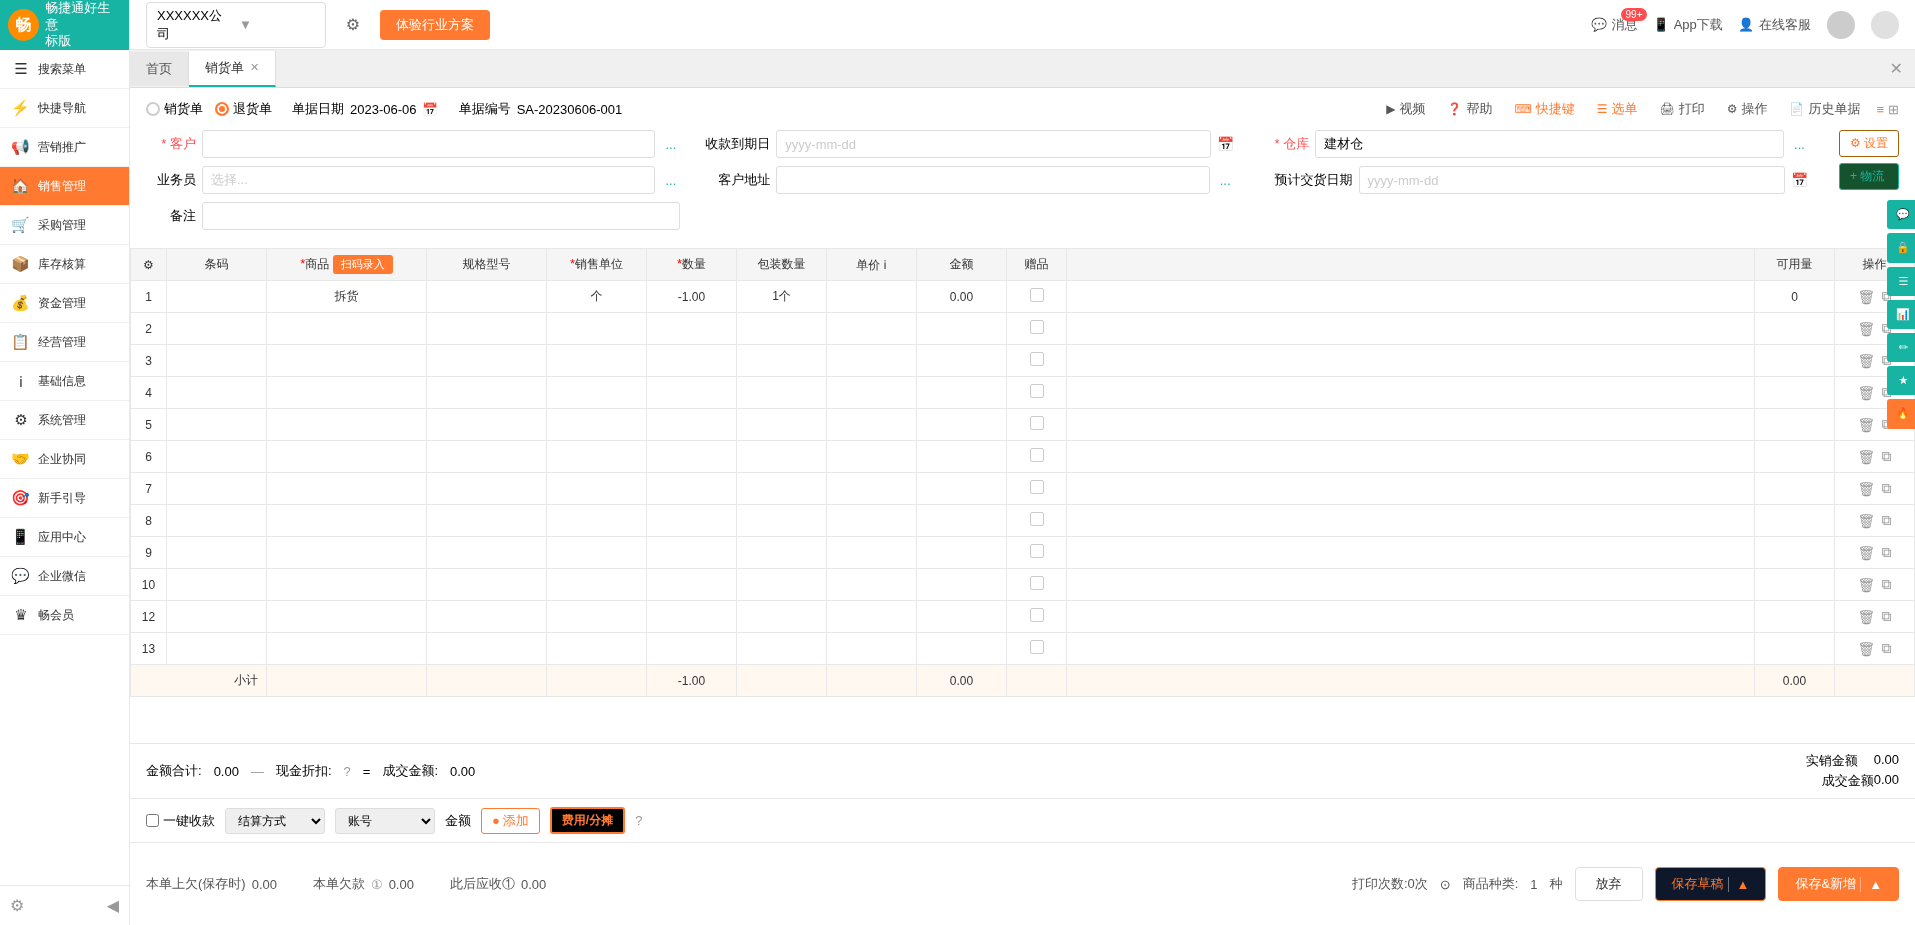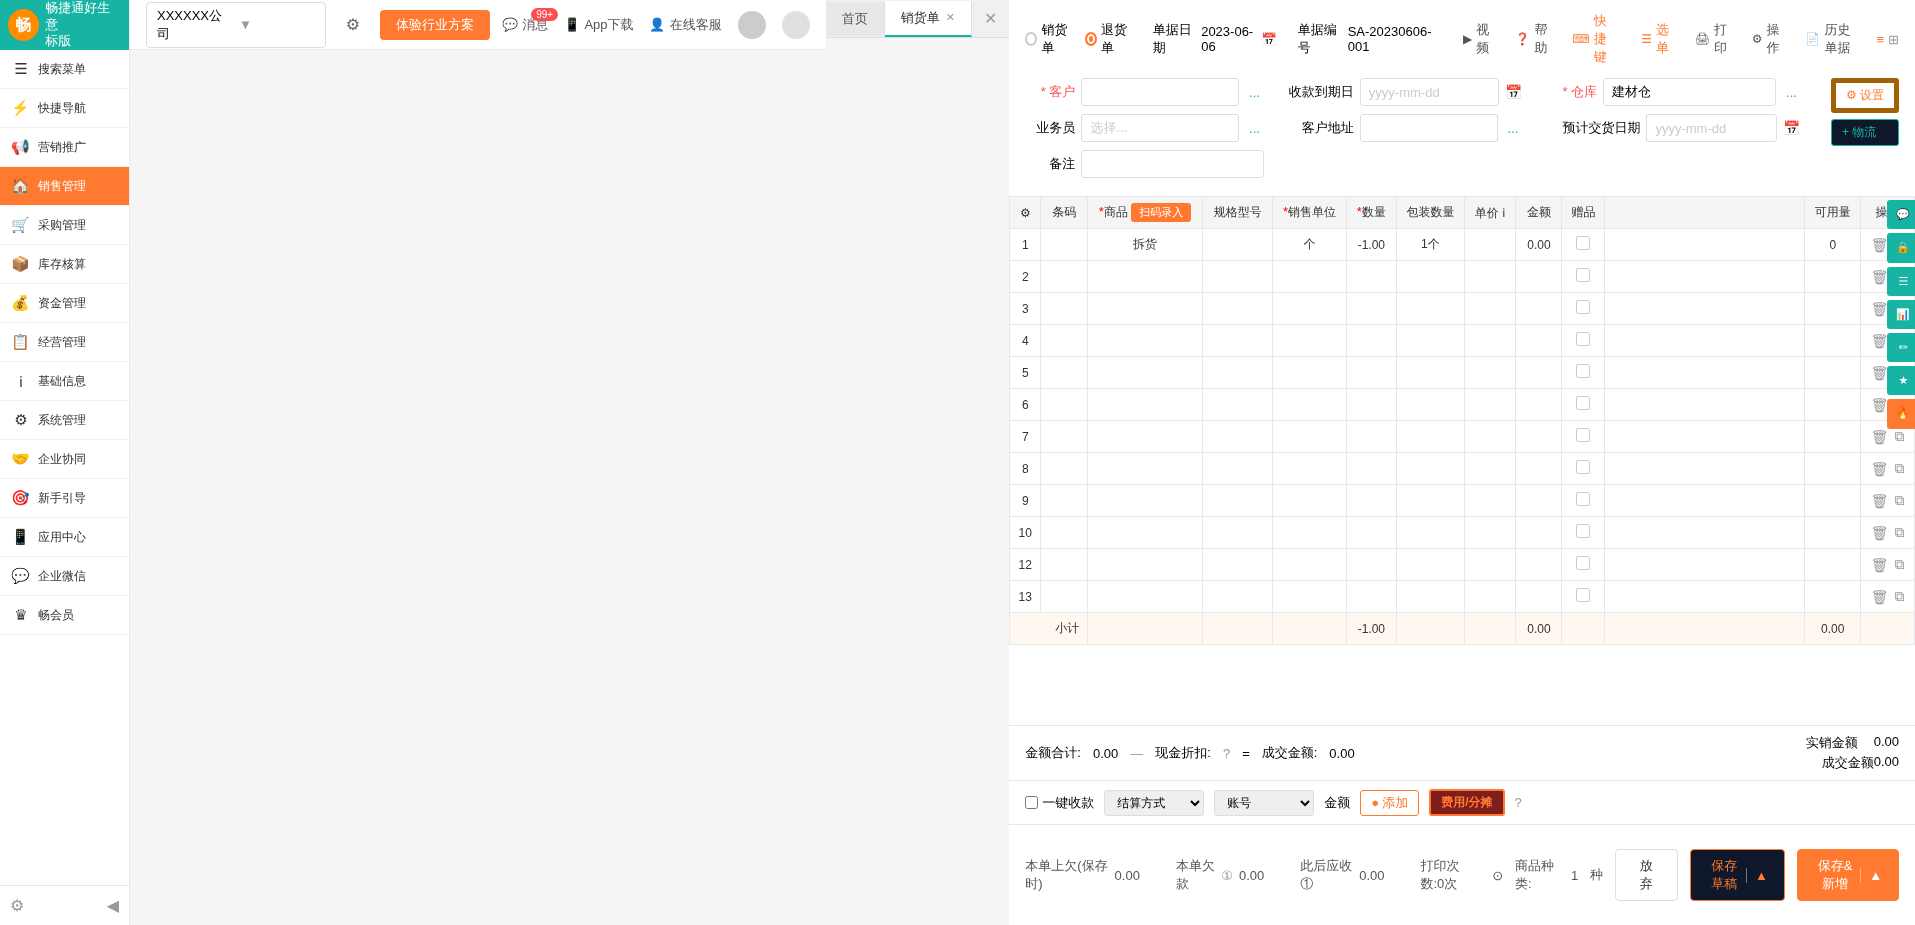--- a/index.html
+++ b/index.html
@@ -12,21 +12,21 @@
     .sidebar-logo-text { color: white; font-size: 11px; line-height: 1.3; }
     .sidebar-nav { flex: 1; overflow-y: auto; }
     .sidebar-item { display: flex; align-items: center; gap: 8px; padding: 10px 12px; cursor: pointer; color: #333; border-bottom: 1px solid #f0f0f0; }
     .sidebar-item.active { background: #ff7a30; color: white; }
     .sidebar-item-icon { width: 18px; height: 18px; display: flex; align-items: center; justify-content: center; font-size: 15px; }
     .sidebar-item-label { font-size: 12px; }
     .sidebar-bottom { padding: 10px; display: flex; justify-content: space-between; align-items: center; border-top: 1px solid #e8e8e8; }
     .sidebar-bottom-icon { color: #999; cursor: pointer; font-size: 16px; }
 
     
-    .main { flex: 1; display: flex; flex-direction: row; height: 925px; }
+    .main { flex: 1; display: flex; flex-direction: column; height: 925px; }
 
     
     .top-header { background: white; height: 50px; display: flex; align-items: center; padding: 0 16px; border-bottom: 1px solid #e8e8e8; gap: 12px; }
     .company-select { display: flex; align-items: center; gap: 6px; border: 1px solid #ddd; border-radius: 4px; padding: 4px 10px; min-width: 180px; cursor: pointer; }
     .company-select span { flex: 1; font-size: 13px; }
     .company-select .arrow { color: #999; }
     .gear-btn { width: 30px; height: 30px; display: flex; align-items: center; justify-content: center; cursor: pointer; color: #666; font-size: 16px; }
     .trial-btn { background: #ff7a30; color: white; border: none; border-radius: 4px; padding: 6px 16px; cursor: pointer; font-size: 13px; }
     .header-right { margin-left: auto; display: flex; align-items: center; gap: 16px; }
     .header-right-item { display: flex; align-items: center; gap: 4px; cursor: pointer; color: #555; font-size: 12px; position: relative; }
@@ -41,22 +41,22 @@
     .tab-close { color: #999; font-size: 11px; }
     .radio-group { display: flex; align-items: center; gap: 12px; }
     .radio-item { display: flex; align-items: center; gap: 4px; cursor: pointer; font-size: 13px; }
     .radio-circle { width: 14px; height: 14px; border-radius: 50%; border: 2px solid #ccc; display: inline-block; }
     .radio-circle.checked { border-color: #ff7a30; background: #ff7a30; box-shadow: inset 0 0 0 2px white; }
     .date-field { display: flex; align-items: center; gap: 6px; font-size: 13px; }
     .doc-number { display: flex; align-items: center; gap: 6px; font-size: 13px; }
     .toolbar-btn { display: flex; align-items: center; gap: 4px; color: #555; cursor: pointer; font-size: 12px; padding: 2px 6px; border-radius: 3px; }
     .field-dots { color: #17b3a3; cursor: pointer; padding: 0 4px; }
     .calendar-icon { color: #999; cursor: pointer; font-size: 14px; }
-    .set-btn { background: white; border: 5px solid #a16207; color: #ff7a30; border-radius: 3px; padding: 4px 10px; cursor: pointer; font-size: 12px; display: flex; align-items: center; gap: 3px; }
-    .logistics-btn { background: #0f172a; border: 1px solid #17b3a3; color: #17b3a3; border-radius: 3px; padding: 4px 10px; cursor: pointer; font-size: 12px; display: flex; align-items: center; gap: 3px; }
+    .set-btn { background: white; border: 1px solid #a16207; color: #ff7a30; border-radius: 3px; padding: 4px 10px; cursor: pointer; font-size: 12px; display: flex; align-items: center; gap: 3px; }
+    .logistics-btn { background: #14532d; border: 1px solid #17b3a3; color: #17b3a3; border-radius: 3px; padding: 4px 10px; cursor: pointer; font-size: 12px; display: flex; align-items: center; gap: 3px; }
 
     
     .table-area { flex: 1; background: white; overflow-y: auto; }
     .data-table { width: 100%; border-collapse: collapse; }
     .data-table th { background: #f5f5f5; border: 1px solid #e8e8e8; padding: 6px 8px; text-align: center; font-size: 12px; color: #333; font-weight: 500; white-space: nowrap; }
     .data-table td { border: 1px solid #e8e8e8; padding: 5px 8px; text-align: center; font-size: 12px; color: #333; height: 32px; }
     .col-num { width: 36px; }
     .col-barcode { width: 100px; }
     .col-product { width: 160px; }
     .col-spec { width: 120px; }
@@ -75,21 +75,21 @@
     .ops-icons { display: flex; align-items: center; justify-content: center; gap: 6px; }
     .op-icon { color: #999; cursor: pointer; font-size: 14px; }
     .subtotal-row td { background: #fff8f0; font-weight: 500; }
 
     
     .bottom-summary { background: white; border-top: 1px solid #e8e8e8; padding: 8px 16px; display: flex; align-items: center; gap: 12px; font-size: 13px; }
     .payment-row { background: white; border-top: 1px solid #e8e8e8; padding: 8px 16px; display: flex; align-items: center; gap: 10px; font-size: 12px; }
     .one-click-checkbox { display: flex; align-items: center; gap: 4px; }
     .pay-input { border: 1px solid #ddd; border-radius: 3px; padding: 3px 8px; height: 26px; min-width: 100px; font-size: 12px; }
     .add-btn { background: white; border: 1px solid #ff7a30; color: #ff7a30; border-radius: 3px; padding: 3px 10px; cursor: pointer; font-size: 12px; display: flex; align-items: center; gap: 3px; }
-    .expense-btn { background: #7f1d1d; border: 2px solid #ff7a30; color: #ff7a30; border-radius: 3px; padding: 3px 10px; cursor: pointer; font-size: 12px; font-weight: bold; }
+    .expense-btn { background: #000000; border: 2px solid #ff7a30; color: #ff7a30; border-radius: 3px; padding: 3px 10px; cursor: pointer; font-size: 12px; font-weight: bold; }
     .question-icon { color: #999; cursor: pointer; }
 
     
     .footer { background: white; border-top: 1px solid #e8e8e8; padding: 24px 16px; display: flex; align-items: center; gap: 36px; font-size: 12px; color: #555; }
     .footer-info { display: flex; align-items: center; gap: 6px; }
     .footer-right { margin-left: auto; display: flex; align-items: center; gap: 12px; }
     .abandon-btn { background: white; border: 1px solid #ddd; color: #333; border-radius: 4px; padding: 7px 20px; cursor: pointer; font-size: 13px; }
     .save-draft-btn { background: #0f172a; border: 1px solid #ff7a30; color: #ff7a30; border-radius: 4px; padding: 7px 16px; cursor: pointer; font-size: 13px; display: flex; align-items: center; gap: 4px; }
     .save-new-btn { background: #ff7a30; border: 1px solid #ff7a30; color: white; border-radius: 4px; padding: 7px 16px; cursor: pointer; font-size: 13px; display: flex; align-items: center; gap: 4px; }
     .btn-dropdown { border-left: 1px solid rgba(255,255,255,0.4); padding-left: 8px; }

